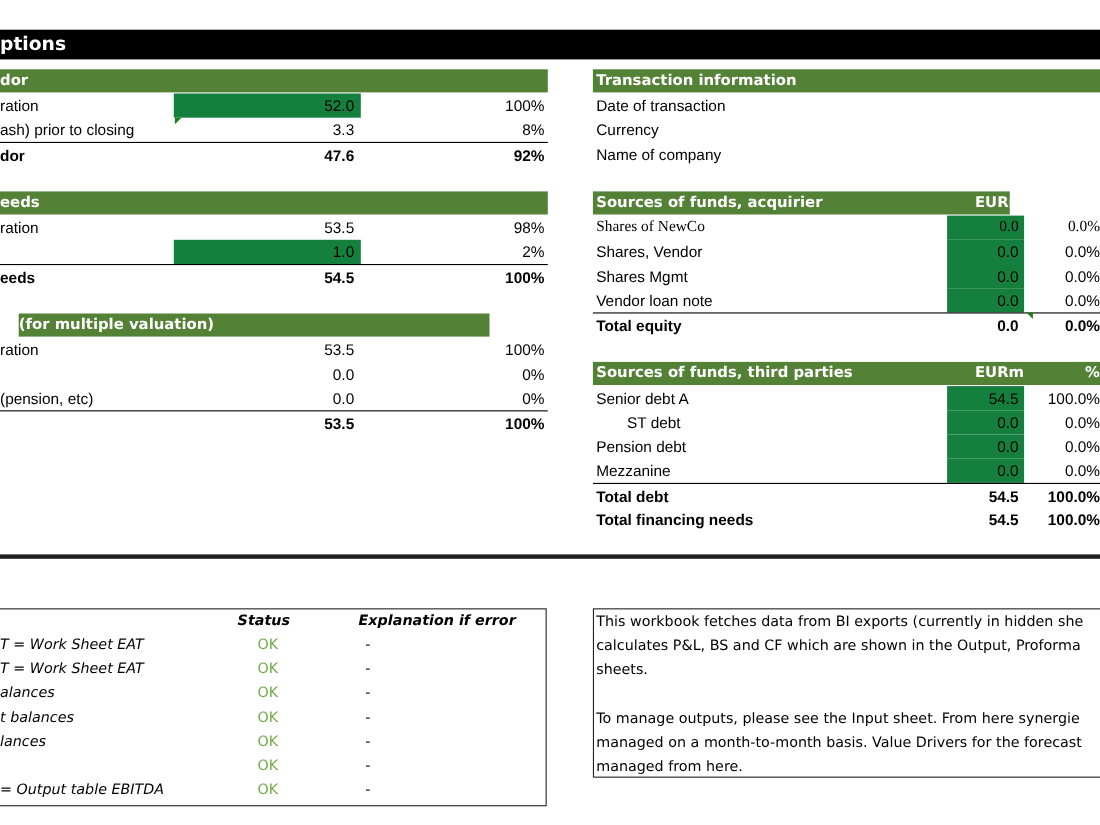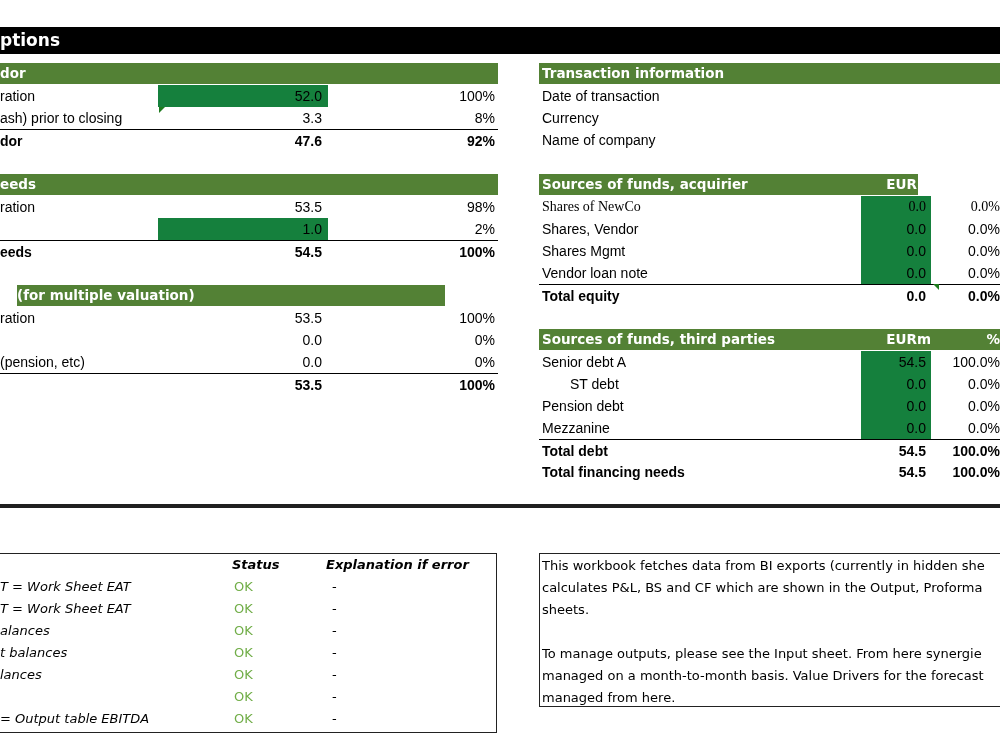--- a/index.html
+++ b/index.html
@@ -173,21 +173,21 @@
 <div class="row bold" style="left:539px;top:461px;width:461px;">
   <span class="cell" style="left:3px;">Total financing needs</span>
   <span class="cell num" style="left:322px;width:70px;padding-right:5px;box-sizing:border-box;">54.5</span>
   <span class="cell num" style="left:400px;width:61px;">100.0%</span>
 </div>
 
 <div class="abs sep"></div>
 
 <div class="abs check-box"></div>
 <div class="row calibri bold" style="left:0;top:554px;width:497px;font-style:italic;">
-  <span class="cell" style="left:232px;">Status</span>
+  <span class="cell" style="left:216px;">Status</span>
   <span class="cell" style="left:326px;">Explanation if error</span>
 </div>
 <div class="row calibri" style="left:0;top:576px;width:497px;">
   <span class="cell" style="left:0;font-style:italic;">T = Work Sheet EAT</span>
   <span class="cell ok" style="left:234px;">OK</span>
   <span class="cell" style="left:332px;">-</span>
 </div>
 <div class="row calibri" style="left:0;top:598px;width:497px;">
   <span class="cell" style="left:0;font-style:italic;">T = Work Sheet EAT</span>
   <span class="cell ok" style="left:234px;">OK</span>

